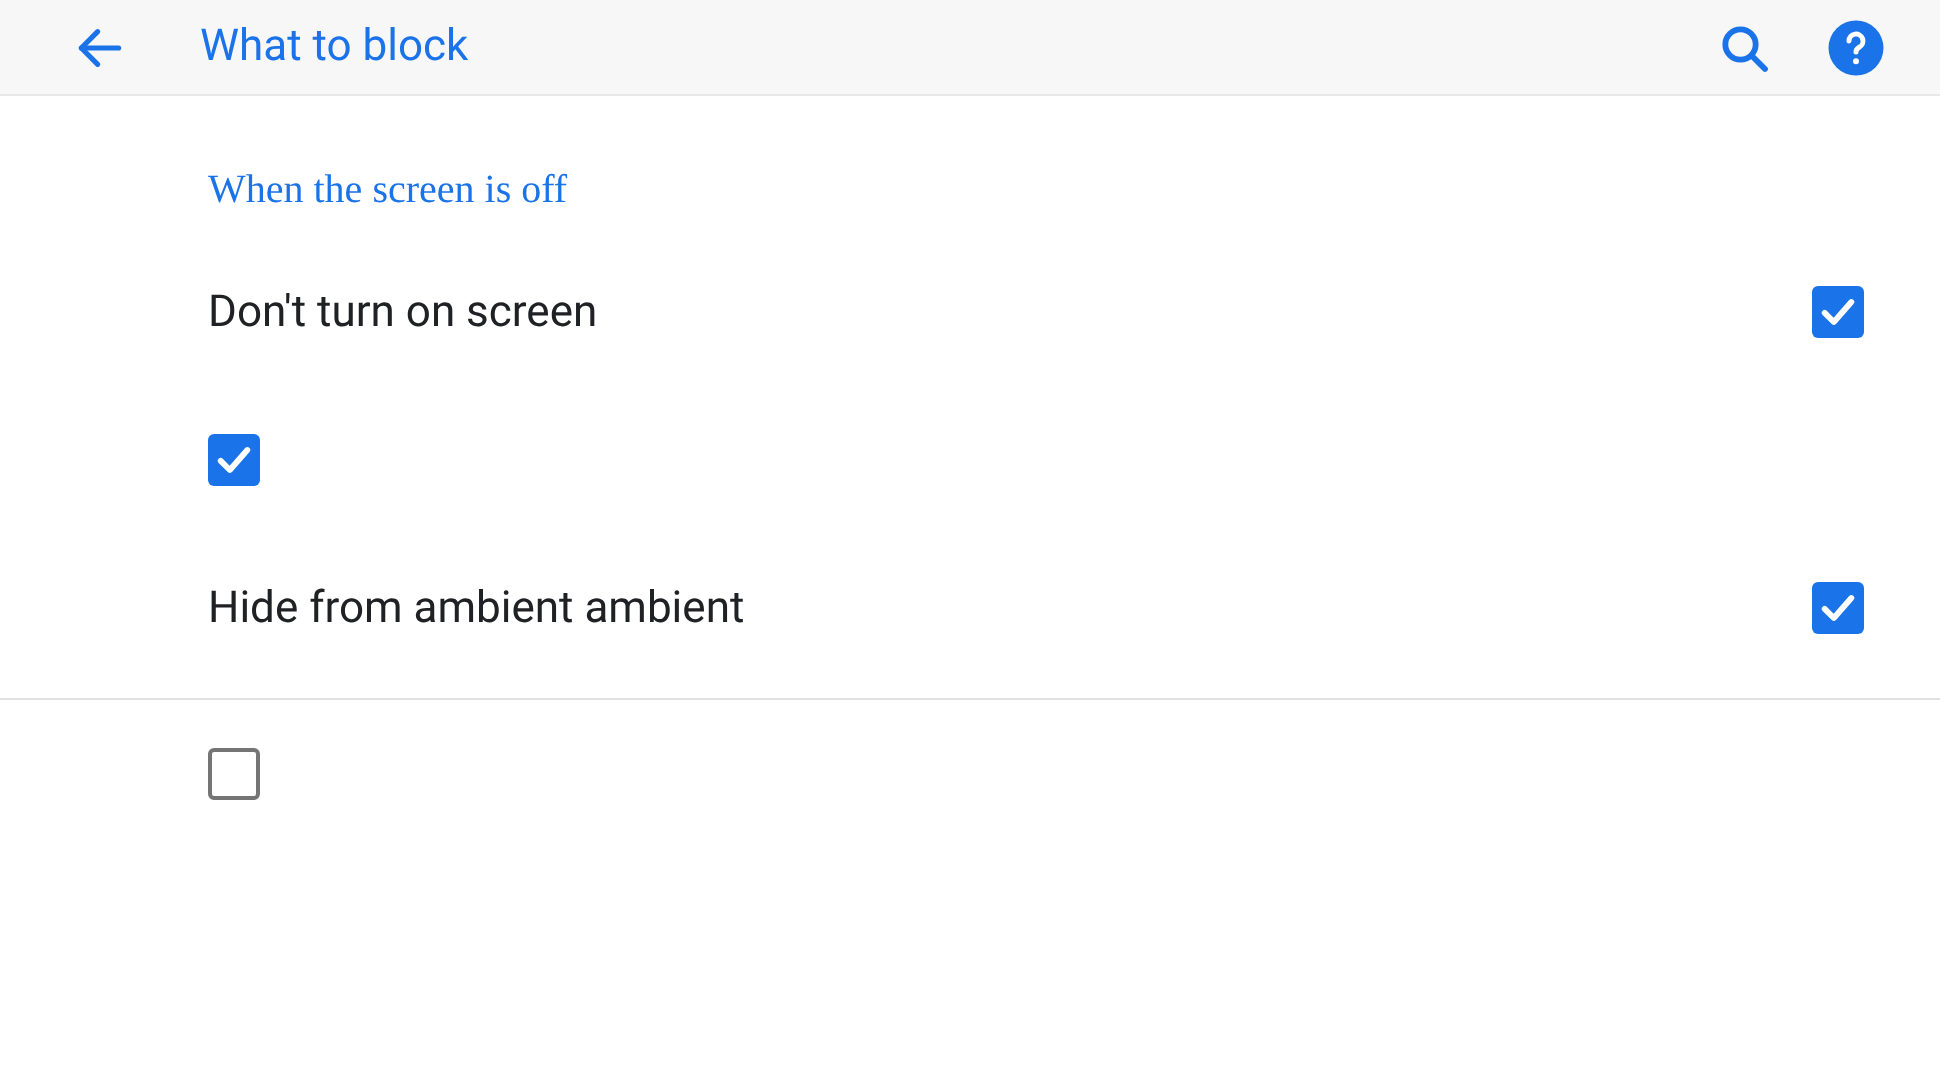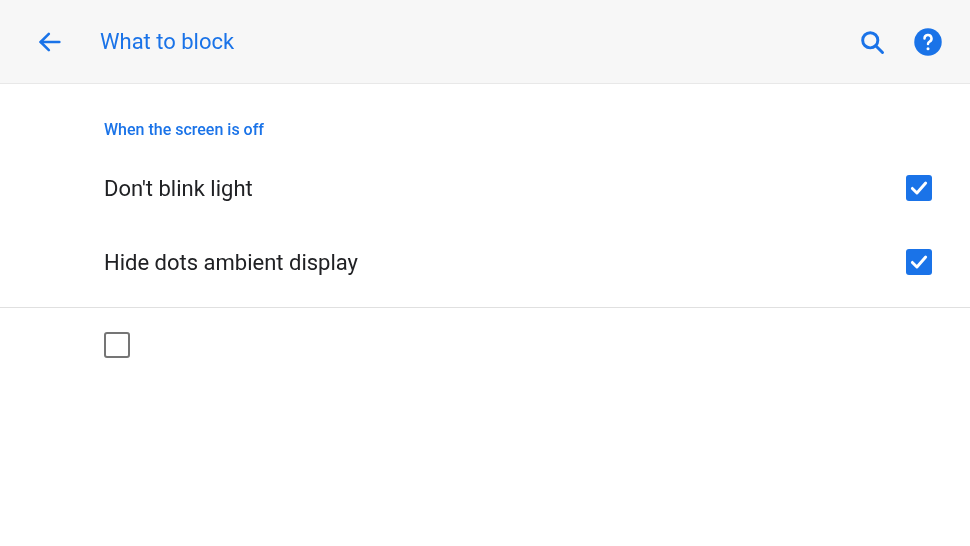--- a/index.html
+++ b/index.html
@@ -9,21 +9,21 @@
     }
     body {
       font-family: Roboto, 'Segoe UI', Arial, sans-serif;
       background: #fff;
       width: 970px;
       height: 546px;
       overflow: hidden;
     }
     .header {
       background: #f7f7f7;
-      height: 84px;
+      height: 48px;
       display: flex;
       align-items: center;
       padding: 0 20px 0 28px;
       border-bottom: 1px solid #e8e8e8;
     }
     .back-btn {
       display: flex;
       align-items: center;
       justify-content: center;
       width: 44px;
@@ -48,23 +48,24 @@
       display: flex;
       align-items: center;
       justify-content: center;
       cursor: pointer;
     }
     .content {
       padding: 0;
     }
     .section-header {
       color: #1a73e8;
-      font-size: 16px;
+      font-size: 20px;
       font-weight: 500;
       padding: 36px 0 12px 104px;
+      font-family: Liberation Serif, serif;
     }
     .setting-row {
       display: flex;
       align-items: center;
       padding: 24px 38px 24px 104px;
       cursor: pointer;
     }
     .setting-label {
       font-size: 22px;
       color: #202124;
@@ -118,32 +119,39 @@
         <circle cx="12" cy="17.3" r="1.2" fill="#fff"></circle>
       </svg>
     </div>
   </div>
 </div>
 
 <div class="content">
 
   <div class="section-header">When the screen is off</div>
 
-
   <div class="setting-row">
-    <div class="setting-label">Don't blink light</div>
+    <div class="setting-label">Don't turn on screen</div>
     <div class="checkbox checked">
       <svg width="20" height="20" viewBox="0 0 24 24" fill="none" stroke="#fff" stroke-width="3.5" stroke-linecap="round" stroke-linejoin="round">
         <polyline points="4 12.5 9.5 18 20 6"></polyline>
       </svg>
     </div>
   </div>
 
   <div class="setting-row">
-    <div class="setting-label">Hide dots ambient display</div>
+    <div class="checkbox checked">
+      <svg width="20" height="20" viewBox="0 0 24 24" fill="none" stroke="#fff" stroke-width="3.5" stroke-linecap="round" stroke-linejoin="round">
+        <polyline points="4 12.5 9.5 18 20 6"></polyline>
+      </svg>
+    </div>
+  </div>
+
+  <div class="setting-row">
+    <div class="setting-label">Hide from ambient ambient</div>
     <div class="checkbox checked">
       <svg width="20" height="20" viewBox="0 0 24 24" fill="none" stroke="#fff" stroke-width="3.5" stroke-linecap="round" stroke-linejoin="round">
         <polyline points="4 12.5 9.5 18 20 6"></polyline>
       </svg>
     </div>
   </div>
 
   <div class="divider"></div>
 
 

